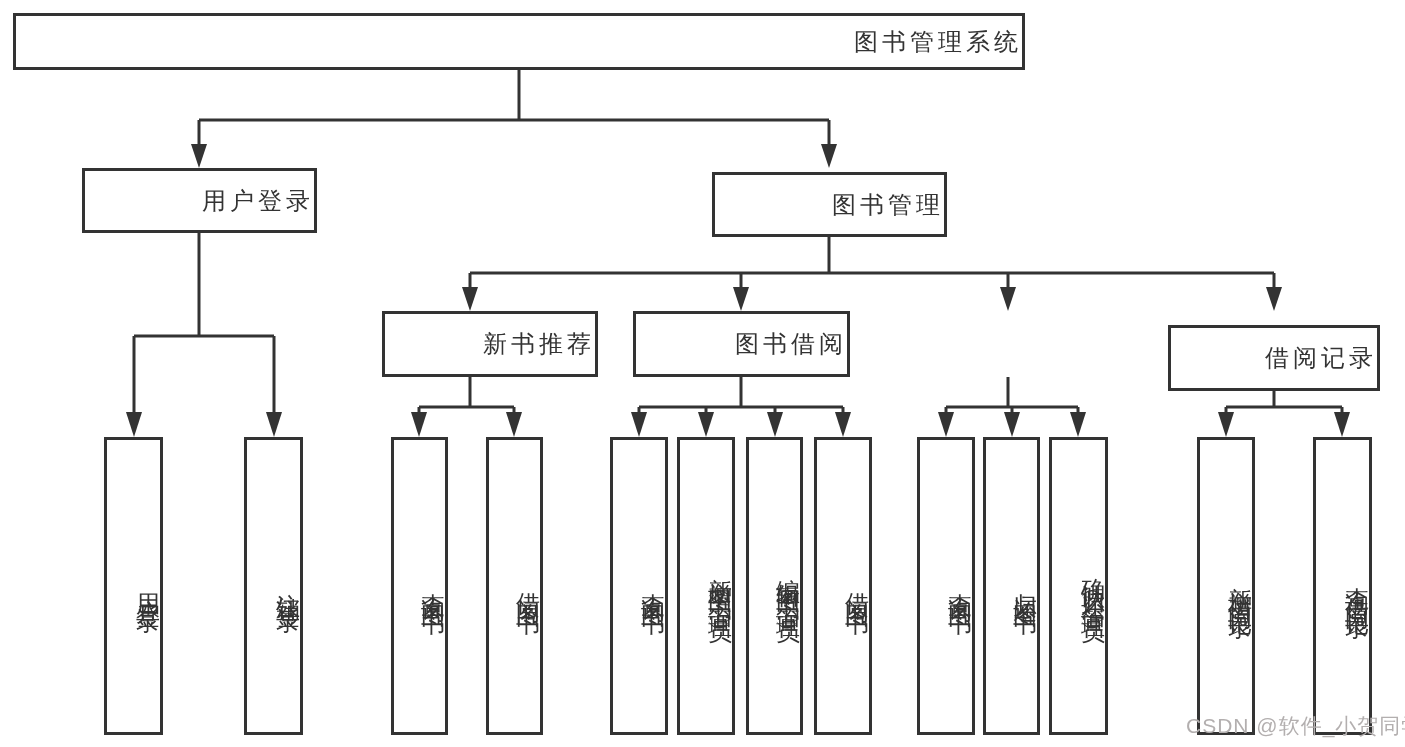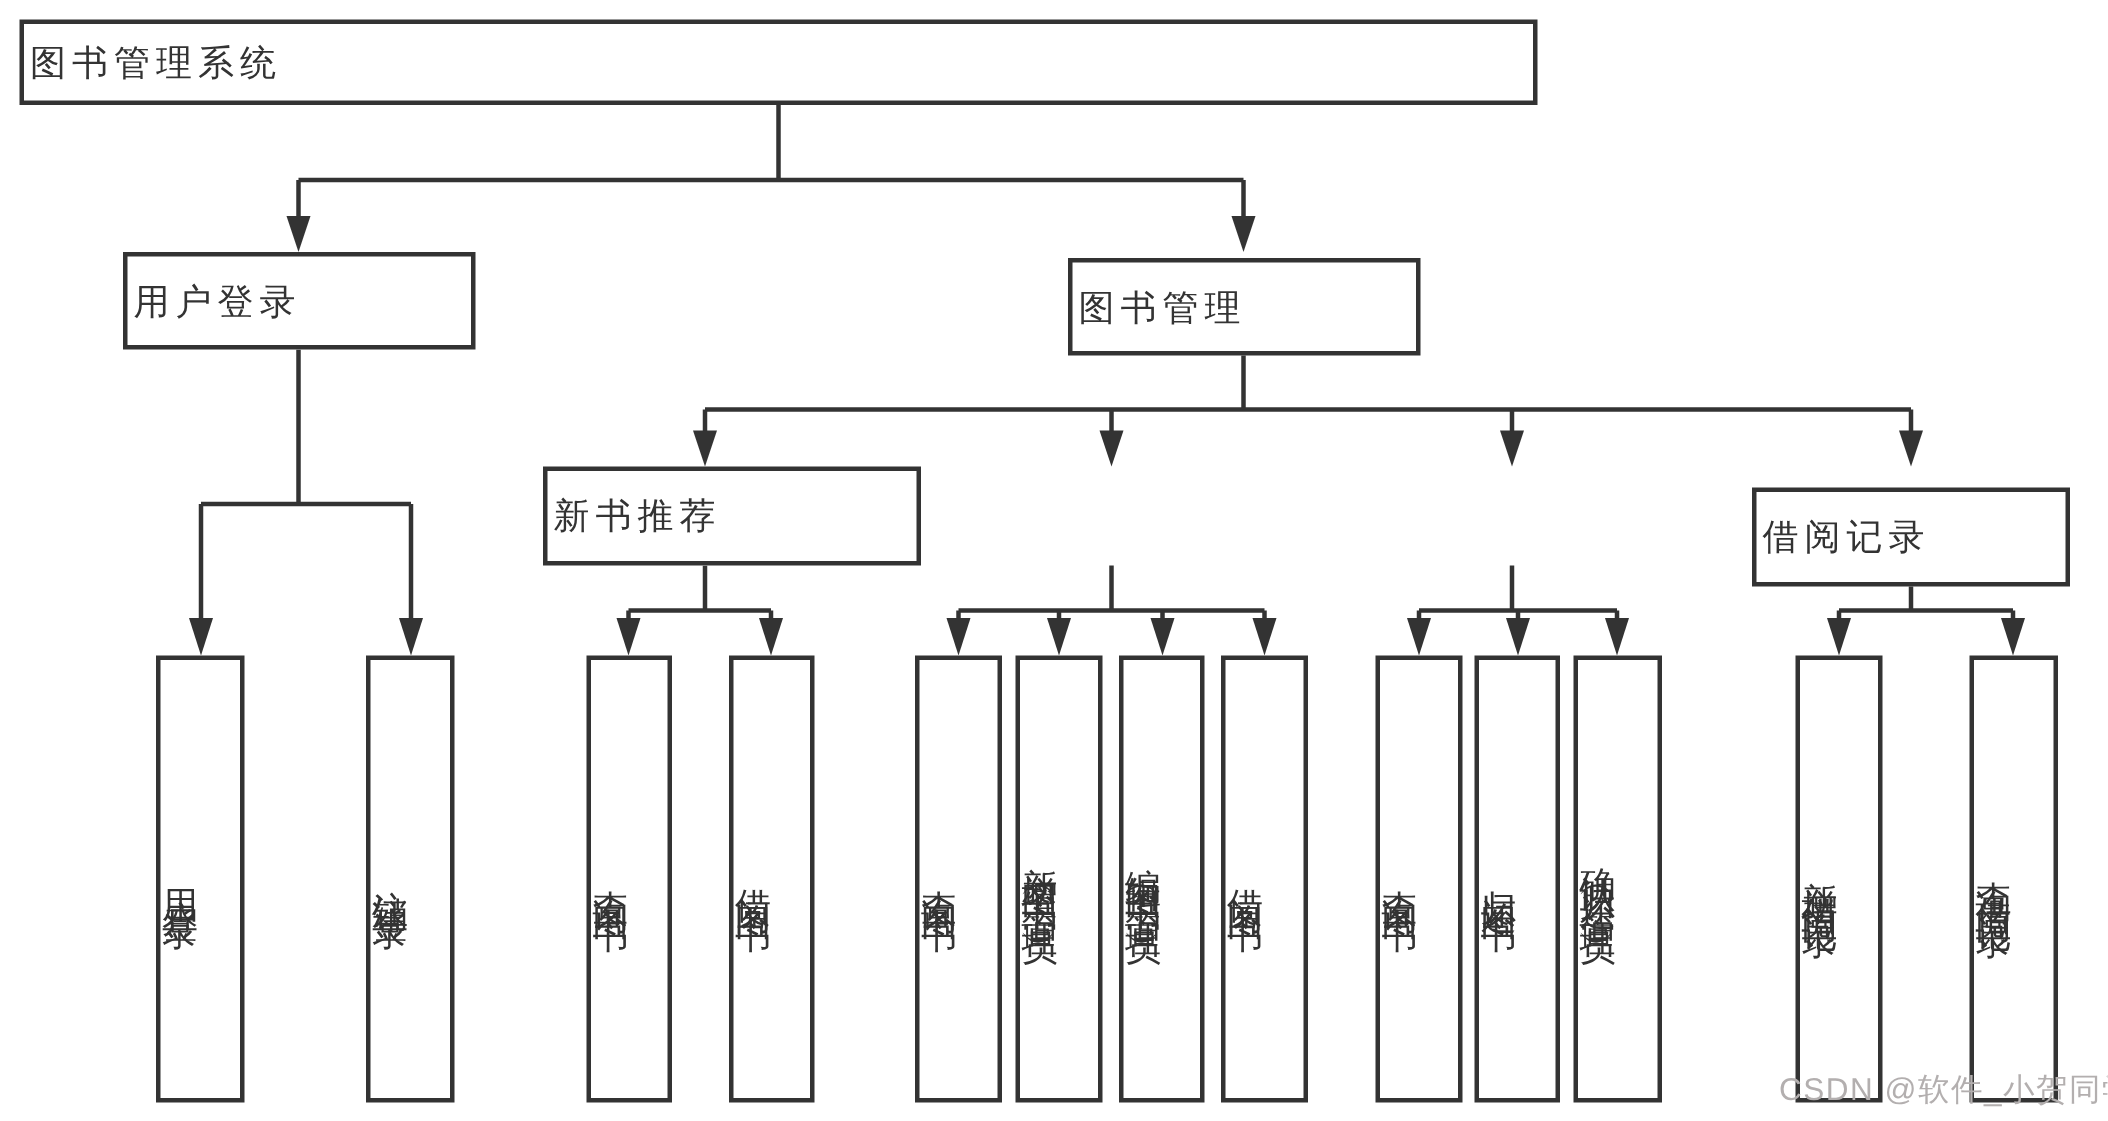--- a/index.html
+++ b/index.html
@@ -9,21 +9,21 @@
     position:relative;overflow:hidden;
     --line:#333333;--ink:#333333;--wm:#b3afaf;
   }
   .canvas{position:absolute;left:0;top:0;width:1405px;height:747px;}
   svg.wires{position:absolute;left:0;top:0;z-index:1;}
   svg.wires line{stroke:var(--line);stroke-width:3;}
   svg.wires polygon{fill:var(--line);}
   .node{
     position:absolute;box-sizing:border-box;z-index:2;
     border:3px solid var(--line);background:#fff;color:var(--ink);
-    display:flex;align-items:center;justify-content:flex-start;
+    display:flex;align-items:center;justify-content:flex-end;
   }
   .node .lbl{
     font-size:24px;letter-spacing:4px;text-indent:4px;white-space:nowrap;
   }
   .node.v .lbl{
     writing-mode:vertical-rl;letter-spacing:6px;text-indent:0;
     font-size:24px;line-height:1;white-space:nowrap;
   }
   .watermark{
     position:absolute;left:1186px;top:712px;z-index:5;
@@ -115,22 +115,25 @@
     <span class="lbl">图书管理系统</span>
   </div>
 
   <div class="node" style="left:82px;top:168px;width:235px;height:65px">
     <span class="lbl">用户登录</span>
   </div>
   <div class="node" style="left:712px;top:172px;width:235px;height:65px">
     <span class="lbl">图书管理</span>
   </div>
 
-  <div class="node" style="left:362px;top:311px;width:252px;height:66px">
+  <div class="node" style="left:382px;top:311px;width:216px;height:66px">
     <span class="lbl">新书推荐</span>
+  </div>
+  <div class="node" style="left:633px;top:311px;width:217px;height:66px">
+    <span class="lbl">图书借阅</span>
   </div>
   <div class="node" style="left:1168px;top:325px;width:212px;height:66px">
     <span class="lbl">借阅记录</span>
   </div>
 
   <div class="node v" style="left:104px;top:437px;width:59px;height:298px">
     <span class="lbl">用户登录</span>
   </div>
   <div class="node v" style="left:244px;top:437px;width:59px;height:298px">
     <span class="lbl">注销登录</span>

